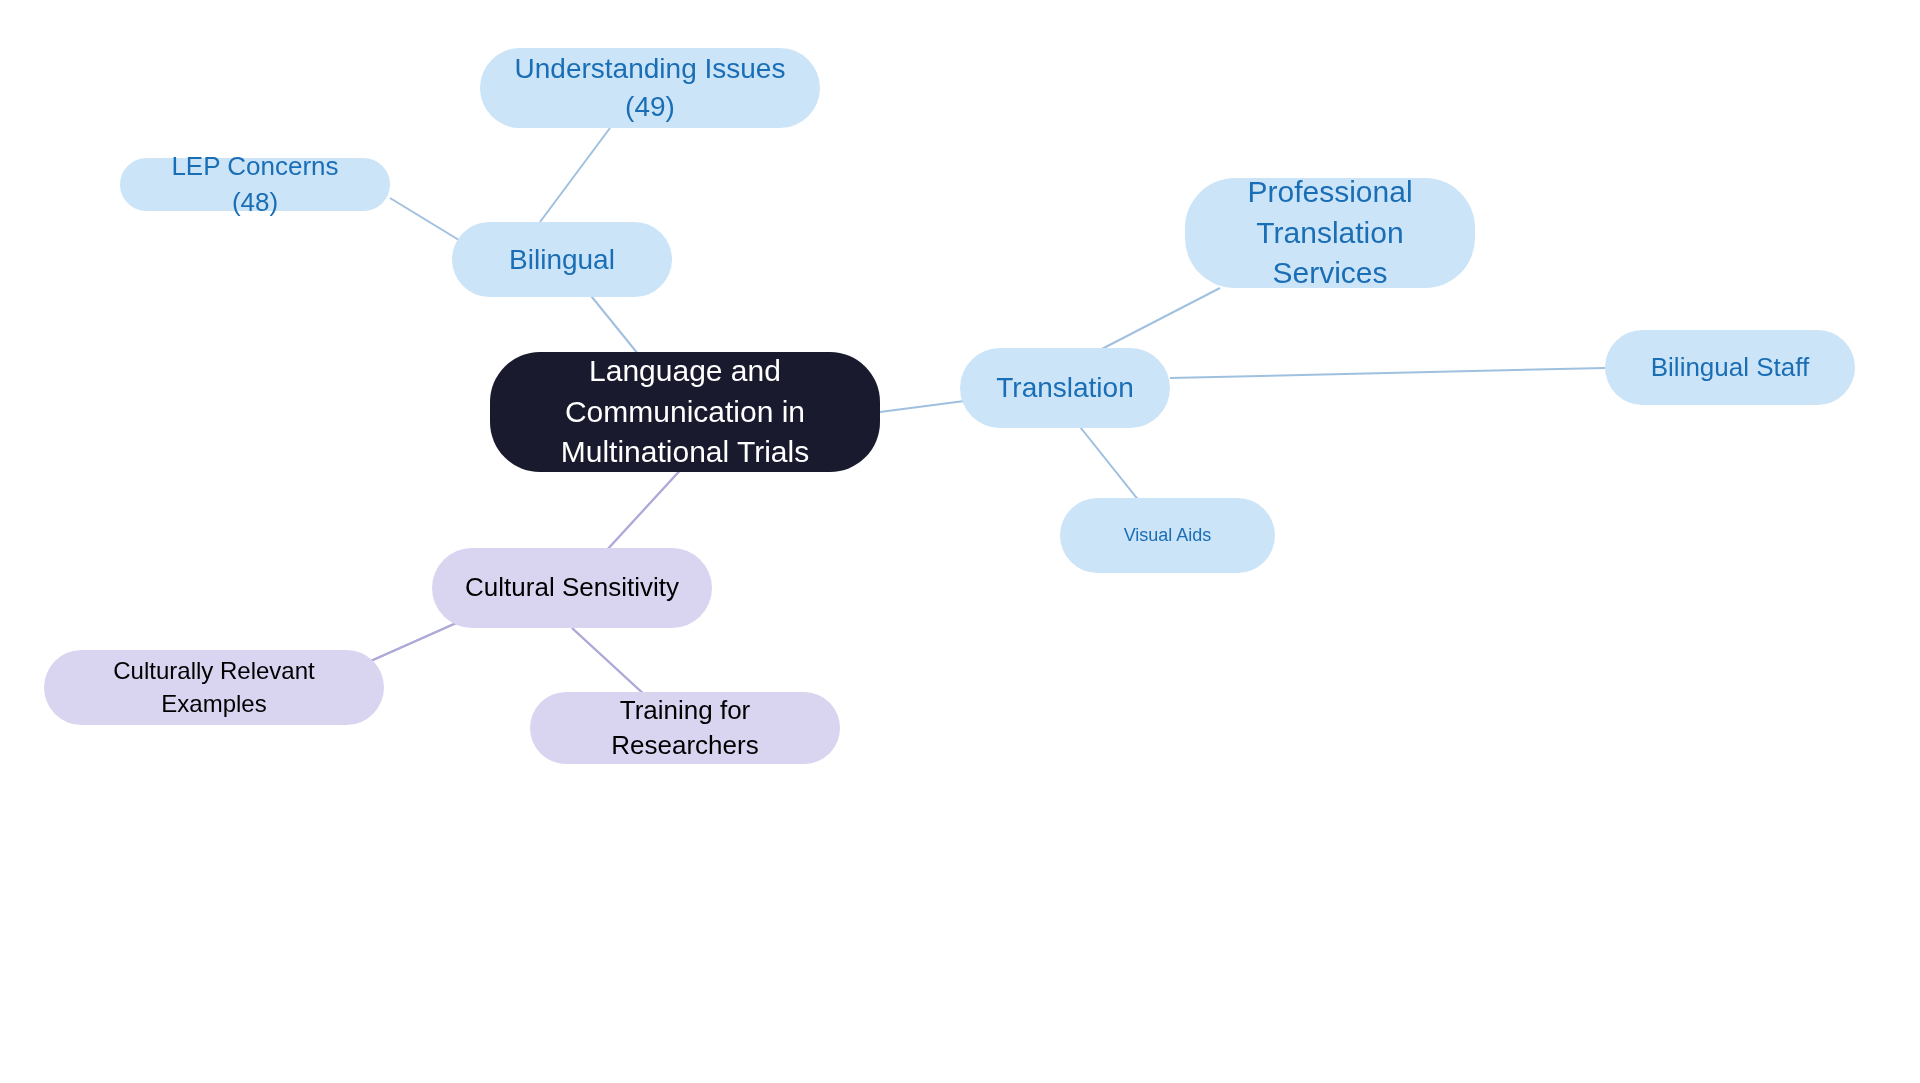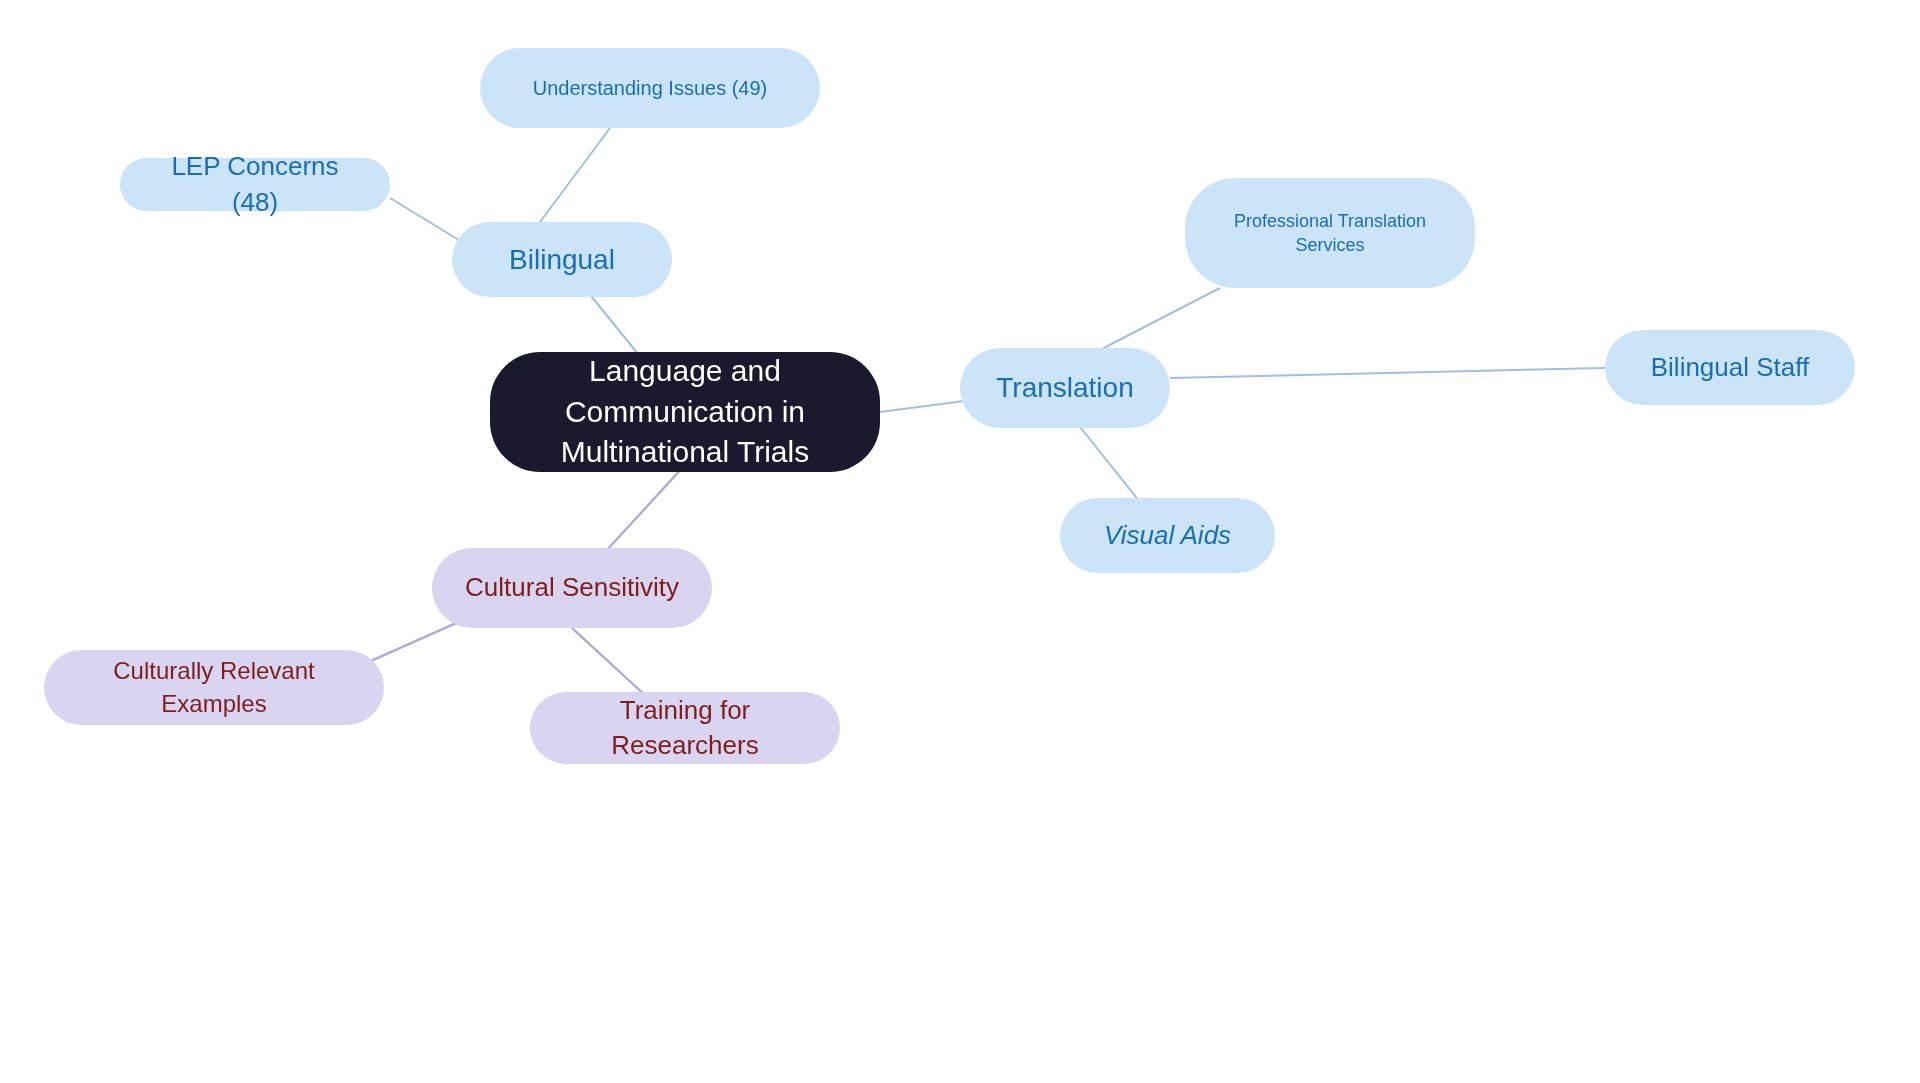--- a/index.html
+++ b/index.html
@@ -39,31 +39,31 @@
     }
 
     .node-blue {
       background: #cce4f7;
       color: #1a6eb5;
       border: none;
     }
 
     .node-purple {
       background: #d9d4f0;
-      color: #7f1d1d;
+      color: #000000;
       border: none;
     }
 
     
     .node-understanding {
       width: 340px;
       height: 80px;
       left: 480px;
       top: 48px;
-      font-size: 20px;
+      font-size: 28px;
     }
 
     .node-lep {
       width: 270px;
       height: 53px;
       left: 120px;
       top: 158px;
       font-size: 26px;
     }
 
@@ -81,38 +81,37 @@
       left: 960px;
       top: 348px;
       font-size: 28px;
     }
 
     .node-prof-translation {
       width: 290px;
       height: 110px;
       left: 1185px;
       top: 178px;
-      font-size: 18px;
+      font-size: 30px;
     }
 
     .node-bilingual {
       width: 250px;
       height: 75px;
       left: 1605px;
       top: 330px;
       font-size: 26px;
     }
 
     .node-visual-aids {
       width: 215px;
       height: 75px;
       left: 1060px;
       top: 498px;
-      font-size: 26px;
-      font-style: italic;
+      font-size: 18px;
     }
 
     .node-cultural {
       width: 280px;
       height: 80px;
       left: 432px;
       top: 548px;
       font-size: 26px;
     }
 

